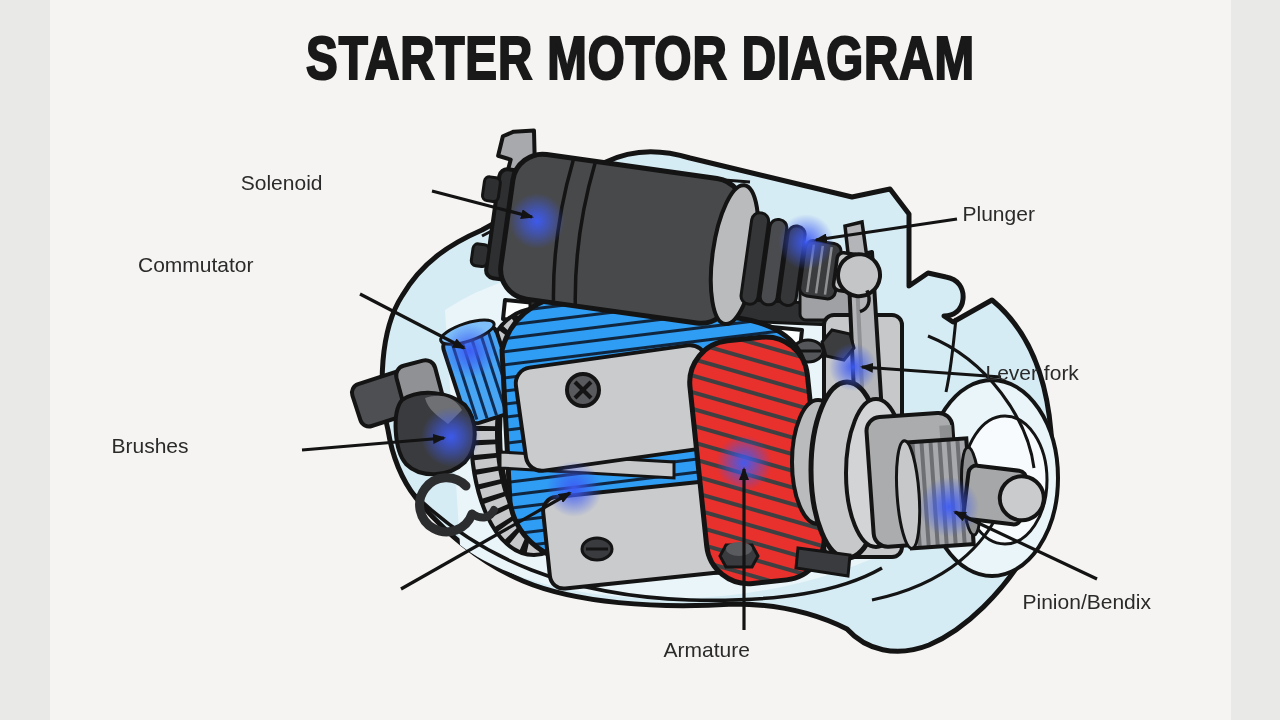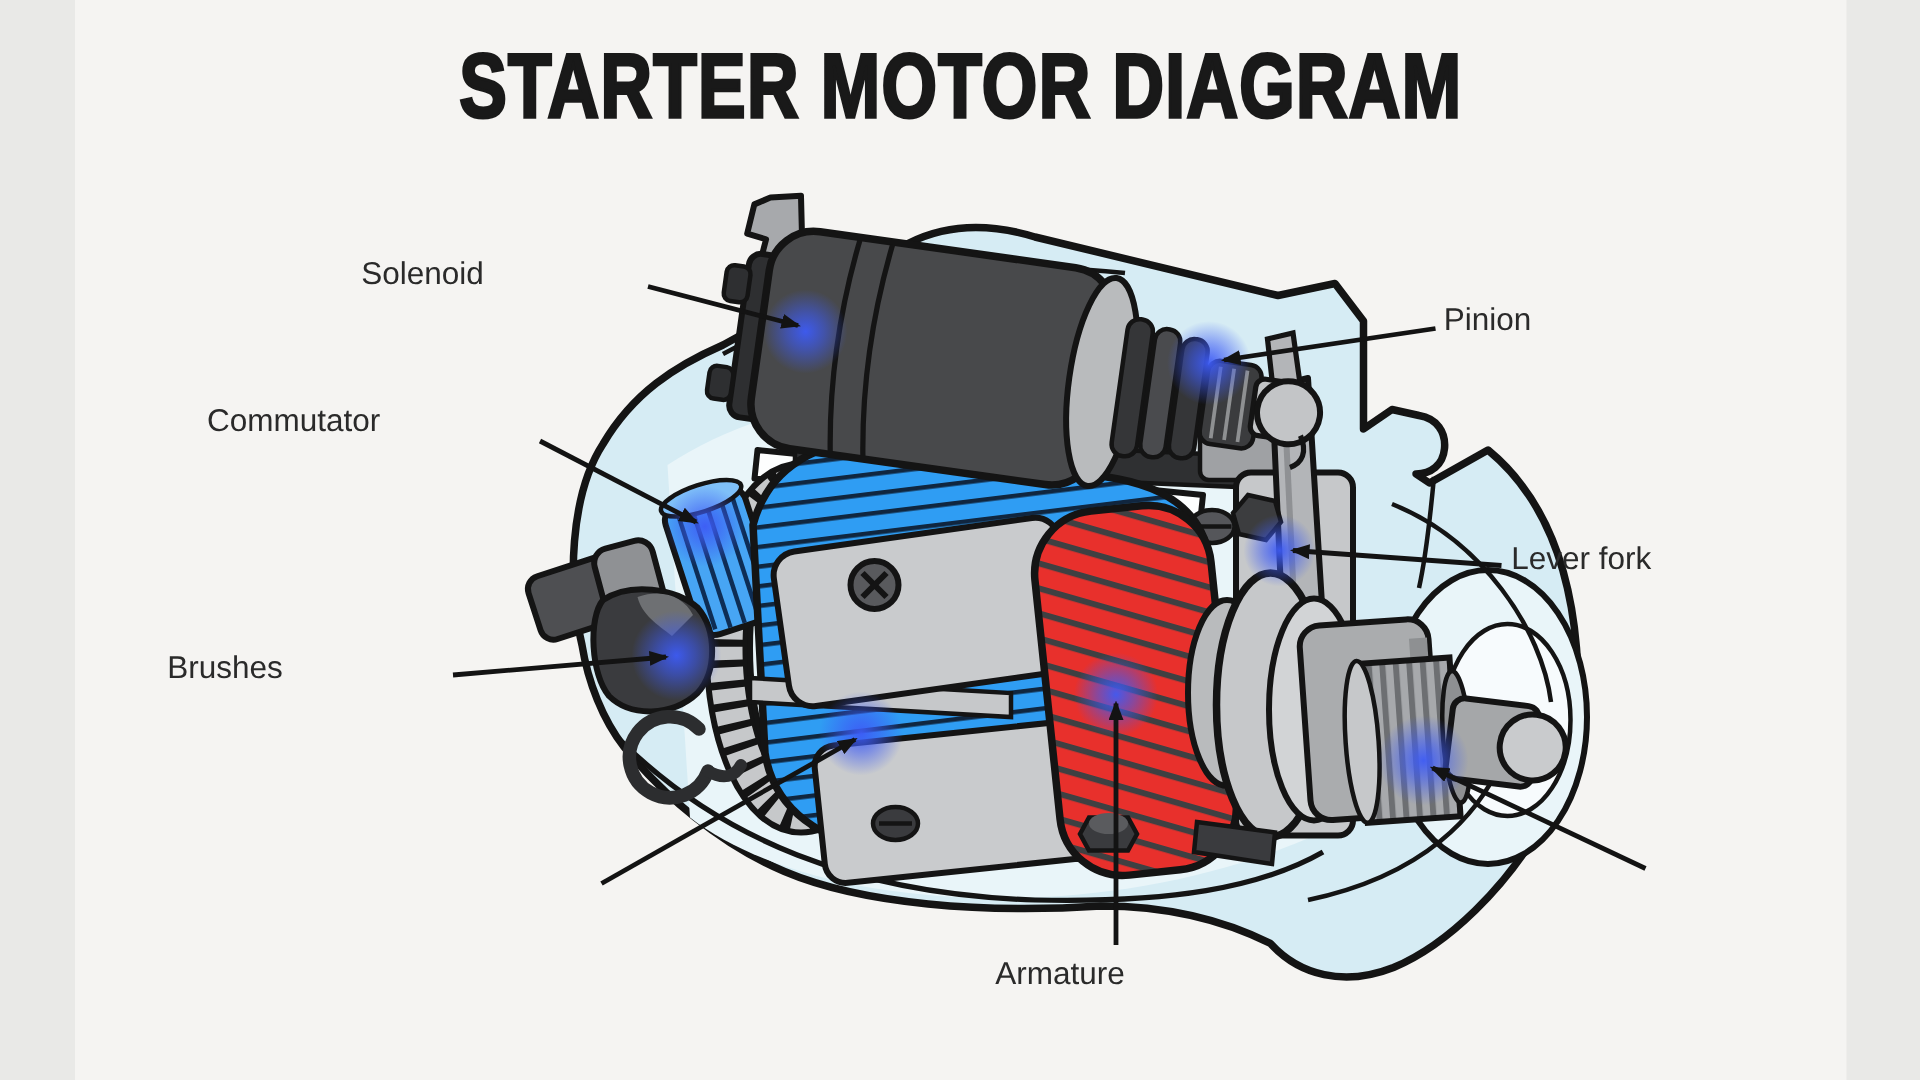--- a/index.html
+++ b/index.html
@@ -21,22 +21,22 @@
   #diagram-svg{position:absolute;left:0;top:0;}
   .lbl{
     position:absolute;
     font-size:21px;
     color:var(--label-text,#2a2a2a);
     white-space:nowrap;
     line-height:1.1;
   }
   .lbl-solenoid{right:908px;top:171px;text-align:right;}
   .lbl-plunger{left:913px;top:202px;}
-  .lbl-commutator{right:977px;top:269px;text-align:right;}
-  .lbl-lever-fork{left:958px;top:361px;}
+  .lbl-commutator{right:977px;top:253px;text-align:right;}
+  .lbl-lever-fork{left:936px;top:361px;}
   .lbl-brushes{right:1042px;top:434px;text-align:left;}
   .lbl-field-coils{left:200px;top:590px;}
   .lbl-armature{left:614px;top:638px;}
   .lbl-pinion{left:973px;top:590px;}
 </style>
 </head>
 <body>
 
 <div id="stage">
 
@@ -260,19 +260,20 @@
       <line x1="310" y1="294" x2="414" y2="348" marker-end="url(#ah)"></line>
       <line x1="951" y1="377" x2="812" y2="367" marker-end="url(#ah)"></line>
       <line x1="252" y1="450" x2="394" y2="438" marker-end="url(#ah)"></line>
       <line x1="351" y1="589" x2="520" y2="493" marker-end="url(#ah)"></line>
       <line x1="694" y1="630" x2="694" y2="469" marker-end="url(#ah)"></line>
       <line x1="1047" y1="579" x2="905" y2="512" marker-end="url(#ah)"></line>
     </g>
   </svg>
 
   <div class="lbl lbl-solenoid">Solenoid</div>
-  <div class="lbl lbl-plunger">Pinion</div>
+  <div class="lbl lbl-plunger">Plunger</div>
   <div class="lbl lbl-commutator">Commutator</div>
   <div class="lbl lbl-lever-fork">Lever fork</div>
   <div class="lbl lbl-brushes">Brushes</div>
   <div class="lbl lbl-armature">Armature</div>
+  <div class="lbl lbl-pinion">Pinion/Bendix</div>
 
 </div>
 
 </body></html>

